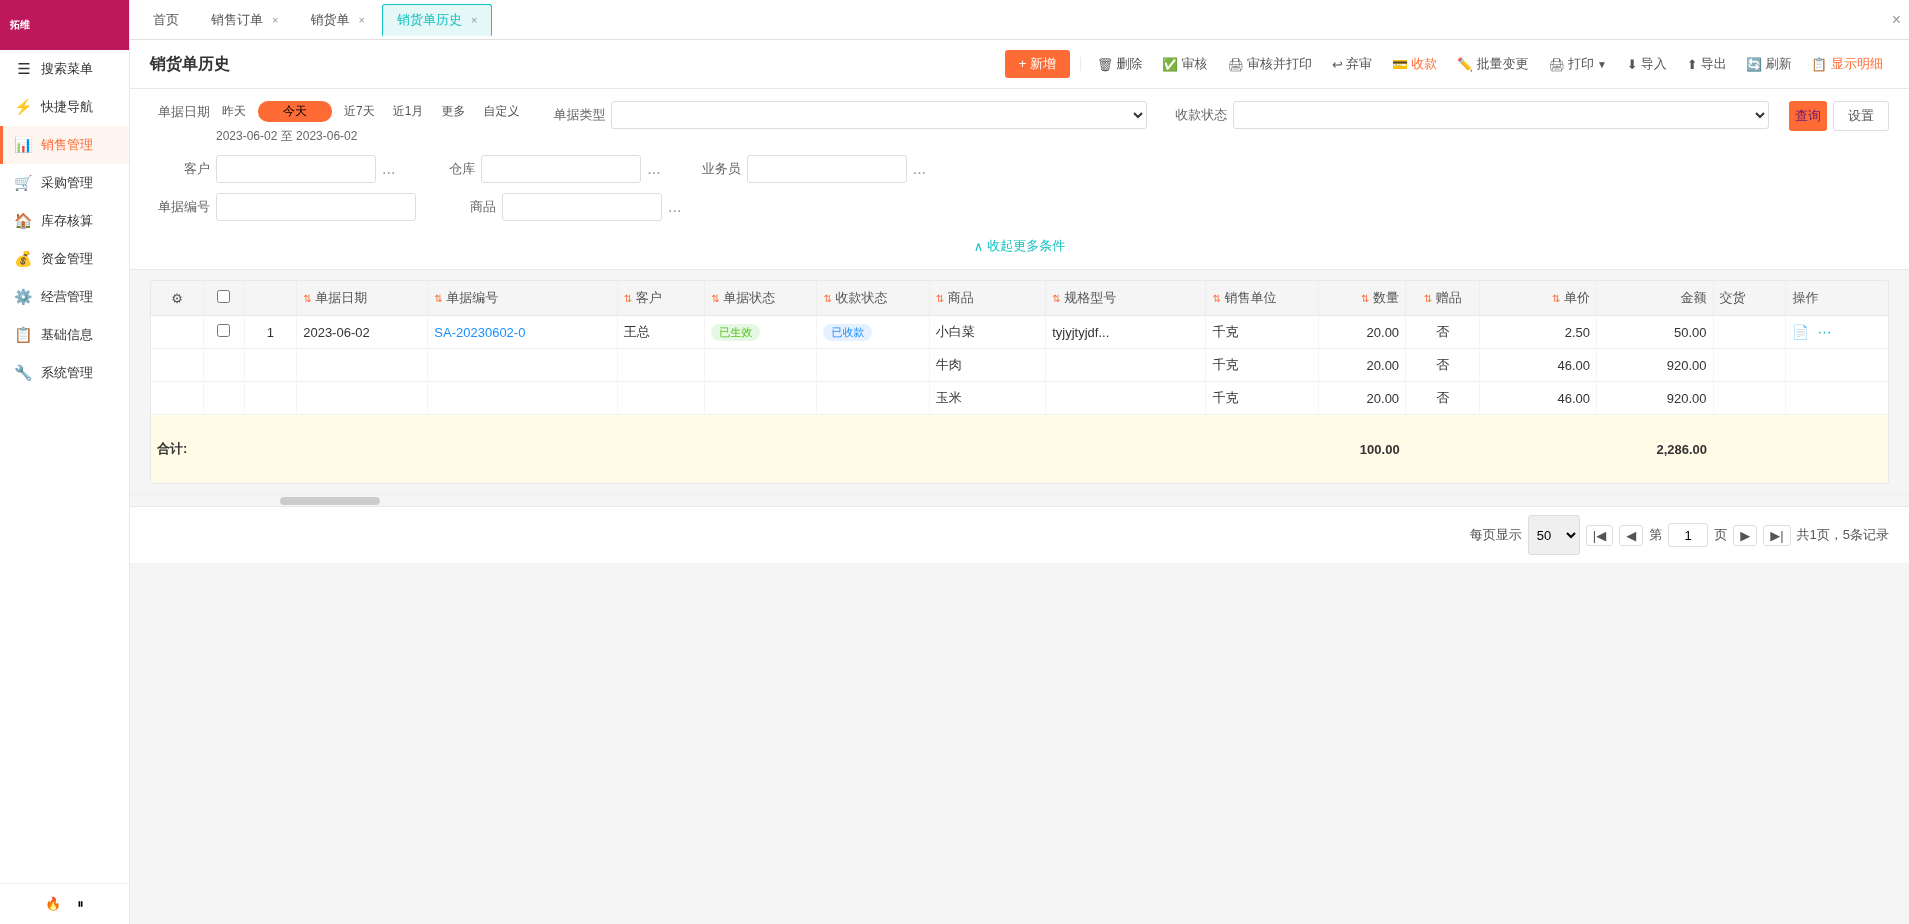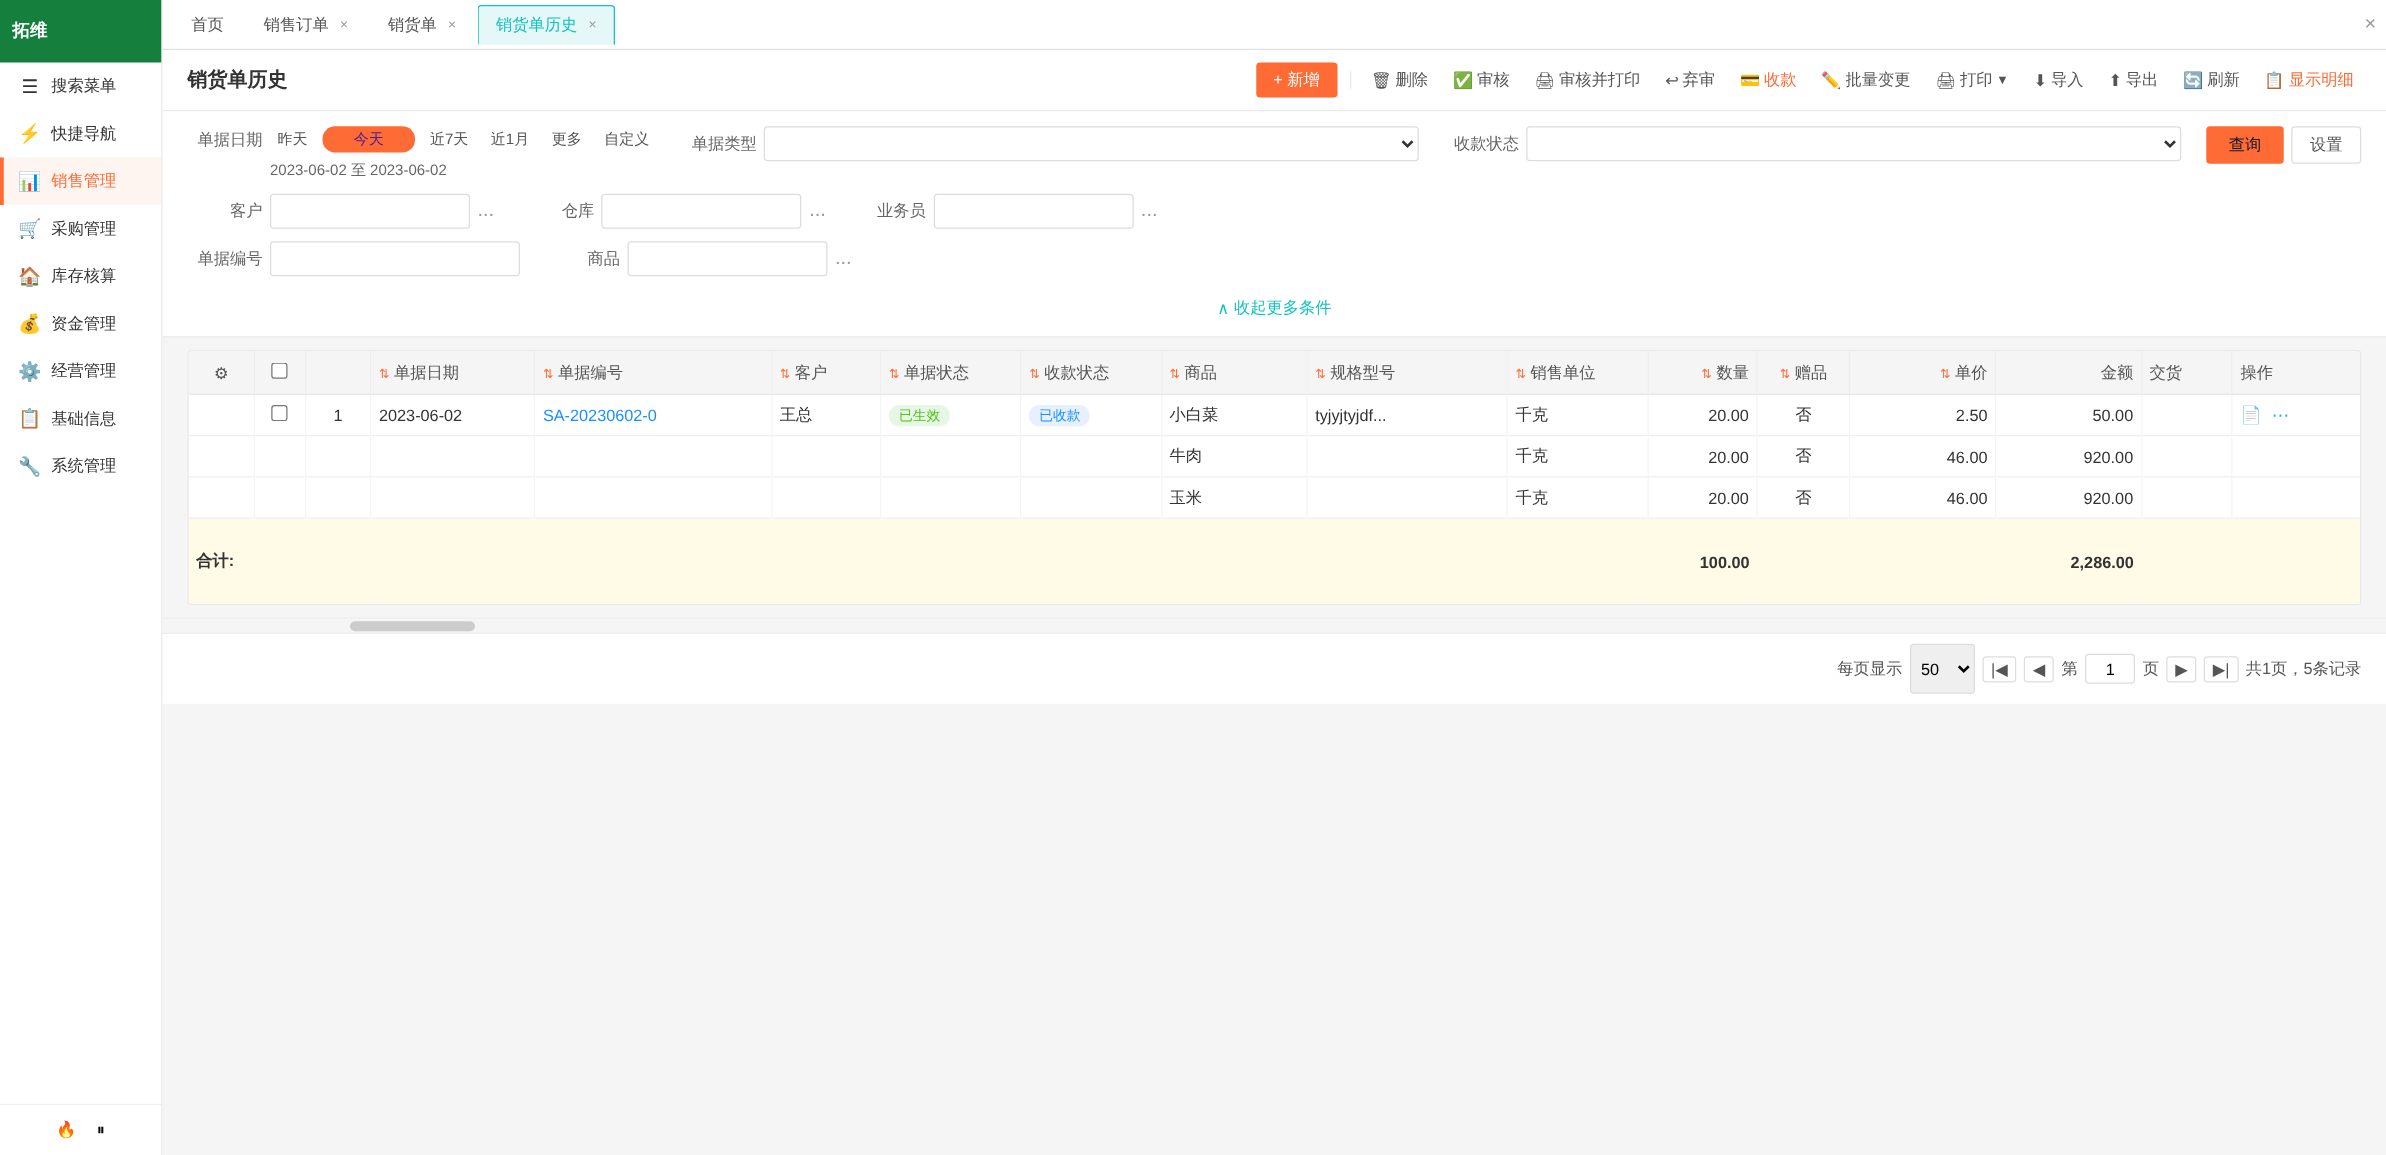--- a/index.html
+++ b/index.html
@@ -1,20 +1,20 @@
 <!DOCTYPE html>
 <html><head>
   <meta charset="utf-8">
   <style>
     * { box-sizing: border-box; margin: 0; padding: 0; font-family: 'Microsoft YaHei', Arial, sans-serif; font-size: 13px; }
     body { display: flex; height: 924px; overflow: hidden; background: #f5f5f5; }
 
     
     .sidebar { width: 130px; background: #fff; border-right: 1px solid #e8e8e8; display: flex; flex-direction: column; height: 100%; }
-    .sidebar-logo { background: #15803d; color: #fff; padding: 25px 10px; font-size: 14px; font-weight: bold; height: 40px; display: flex; align-items: center; }
+    .sidebar-logo { background: #be185d; color: #fff; padding: 25px 10px; font-size: 10px; font-weight: bold; height: 40px; display: flex; align-items: center; }
     .sidebar-item { display: flex; align-items: center; padding: 10px 12px; cursor: pointer; color: #333; gap: 8px; border-left: 3px solid transparent; }
     .sidebar-item.active { color: #ff6b35; border-left: 3px solid #ff6b35; background: #fff5f0; }
     .sidebar-icon { width: 18px; height: 18px; display: flex; align-items: center; justify-content: center; font-size: 15px; }
     .sidebar-bottom { margin-top: auto; border-top: 1px solid #eee; padding: 8px 0; }
 
     
     .main { flex: 1; display: flex; flex-direction: column; overflow: hidden; }
 
     
     .tabs-bar { display: flex; align-items: center; background: #fff; border-bottom: 1px solid #e0e0e0; height: 40px; padding: 0 8px; gap: 2px; }
@@ -24,32 +24,32 @@
     .tabs-close-all { margin-left: auto; color: #999; cursor: pointer; font-size: 16px; }
 
     
     .page-header { background: #fff; padding: 10px 20px; border-bottom: 1px solid #e8e8e8; display: flex; align-items: center; justify-content: space-between; }
     .page-title { font-size: 16px; font-weight: bold; color: #333; }
     .toolbar { display: flex; align-items: center; gap: 8px; flex-wrap: wrap; }
     .toolbar-btn { display: flex; align-items: center; gap: 3px; cursor: pointer; color: #555; font-size: 12px; padding: 3px 6px; border-radius: 3px; white-space: nowrap; }
     .toolbar-btn .icon { font-size: 13px; }
     .toolbar-btn.orange { color: #ff6b35; }
     .btn-primary { background: #ff6b35; color: #fff; border: none; padding: 5px 14px; border-radius: 3px; cursor: pointer; font-size: 13px; }
-    .btn-query { background: #ff6b35; color: #0f172a; border: none; padding: 6px 18px; border-radius: 3px; cursor: pointer; font-size: 13px; }
+    .btn-query { background: #ff6b35; color: #701a75; border: none; padding: 6px 6px; border-radius: 3px; cursor: pointer; font-size: 13px; }
     .btn-setting { background: #fff; color: #555; border: 1px solid #ddd; padding: 5px 14px; border-radius: 3px; cursor: pointer; font-size: 13px; }
 
     
     .filter-section { background: #fff; padding: 12px 20px 8px; border-bottom: 1px solid #e8e8e8; }
     .filter-row { display: flex; align-items: flex-start; gap: 20px; margin-bottom: 10px; flex-wrap: wrap; }
     .filter-item { display: flex; align-items: center; gap: 6px; min-width: 240px; }
     .filter-label { color: #666; white-space: nowrap; min-width: 60px; text-align: right; }
     .filter-input { border: 1px solid #ddd; border-radius: 3px; padding: 4px 8px; color: #333; flex: 1; height: 28px; outline: none; }
     .filter-select { border: 1px solid #ddd; border-radius: 3px; padding: 4px 8px; color: #333; height: 28px; background: #fff; flex: 1; }
     .date-btn { padding: 2px 6px; border-radius: 3px; cursor: pointer; font-size: 12px; color: #555; background: none; border: none; }
-    .date-btn.active { background: #ff6b35; color: #4c1d95; border-radius: 10px; padding: 2px 25px; }
+    .date-btn.active { background: #ff6b35; color: #000000; border-radius: 10px; padding: 2px 25px; }
     .date-value { font-size: 12px; color: #666; margin-top: 2px; }
     .filter-dots { color: #999; cursor: pointer; font-size: 16px; }
     .collapse-btn { display: flex; align-items: center; justify-content: center; gap: 4px; color: #13c2c2; cursor: pointer; font-size: 12px; padding: 4px 0; }
     .collapse-row { display: flex; justify-content: center; padding: 2px 0; }
 
     
     .table-section { margin: 10px 20px; background: #fff; border-radius: 3px; border: 1px solid #e8e8e8; overflow: hidden; }
     table { width: 100%; border-collapse: collapse; font-size: 12px; }
     thead tr { background: #f5f5f5; }
     thead th { padding: 8px 6px; text-align: left; border-bottom: 1px solid #e8e8e8; color: #555; font-weight: normal; white-space: nowrap; border-right: 1px solid #eee; }

